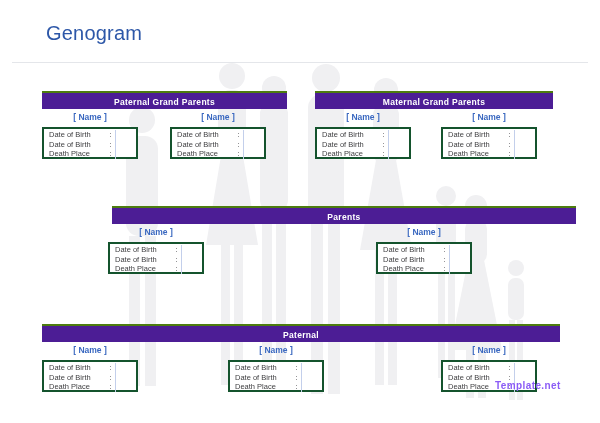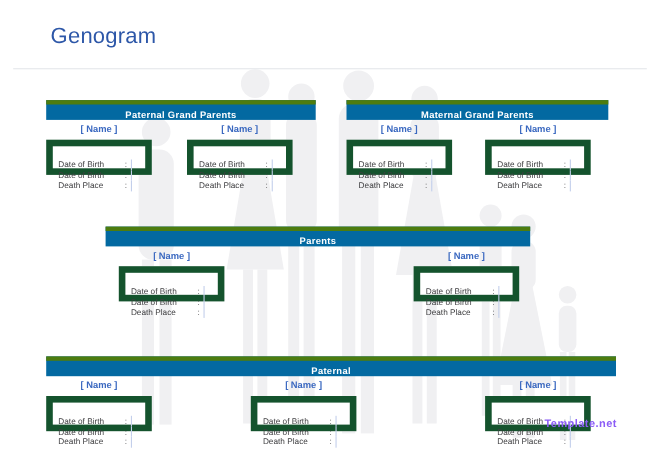--- a/index.html
+++ b/index.html
@@ -5,29 +5,29 @@
   html,body{margin:0;padding:0;background:#ffffff;}
   .page{position:relative;width:600px;height:423px;background:#ffffff;overflow:hidden;
         font-family:"Liberation Sans",sans-serif;}
   .bg-svg{position:absolute;left:0;top:0;z-index:0;}
   .layer{position:absolute;left:0;top:0;width:600px;height:423px;z-index:1;}
 
   .doc-title{position:absolute;left:46px;top:22px;font-size:20px;color:#2d57a8;
              letter-spacing:0.2px;}
   .divider{position:absolute;left:12px;top:62px;width:576px;height:1px;background:#e4e6ea;}
 
-  .bar{position:absolute;height:18px;line-height:18px;background:#0369a1;
-       border-top:4px solid #4d7c0f;box-sizing:border-box;
+  .bar{position:absolute;height:18px;line-height:18px;background:#4c1d95;
+       border-top:2px solid #4d7c0f;box-sizing:border-box;
        color:#ffffff;font-size:8.5px;font-weight:bold;text-align:center;letter-spacing:0.3px;}
 
   .card{position:absolute;width:96px;}
   .pname{height:12px;line-height:12px;text-align:center;font-size:8.5px;font-weight:600;
          color:#3a68c0;margin-bottom:4px;}
-  .box{box-sizing:border-box;height:32px;border:6px solid #14532d;background:#ffffff;
-       padding-top:12px;}
+  .box{box-sizing:border-box;height:32px;border:2px solid #14532d;background:#ffffff;
+       padding-top:1px;}
   .row{display:flex;height:9.6px;line-height:9.6px;font-size:7.5px;color:#3e3e40;}
   .lbl{flex:0 0 57px;padding-left:5px;white-space:nowrap;}
   .colon{flex:0 0 9px;text-align:center;}
   .val{flex:1;border-left:1px solid #c3cfeb;height:100%;}
 
   .watermark{position:absolute;left:495px;top:380px;font-size:10px;color:#8b5cf6;
              letter-spacing:0.4px;font-weight:bold;}
 </style>
 </head>
 <body>
@@ -82,21 +82,21 @@
     </g>
   </svg>
 
   <div class="layer">
 
     <div class="doc-title">Genogram</div>
     <div class="divider"></div>
 
     <div class="bar" style="left:42px;top:91px;width:245px">Paternal Grand Parents</div>
     <div class="bar" style="left:315px;top:91px;width:238px">Maternal Grand Parents</div>
-    <div class="bar" style="left:96px;top:206px;width:386px">Parents</div>
+    <div class="bar" style="left:112px;top:206px;width:464px">Parents</div>
     <div class="bar" style="left:42px;top:324px;width:518px">Paternal</div>
 
     <div class="card" style="left:42px;top:111px">
       <div class="pname">[ Name ]</div>
       <div class="box">
         <div class="row">
             <span class="lbl">Date of Birth</span>
             <span class="colon">:</span>
             <span class="val"></span>
           </div>

